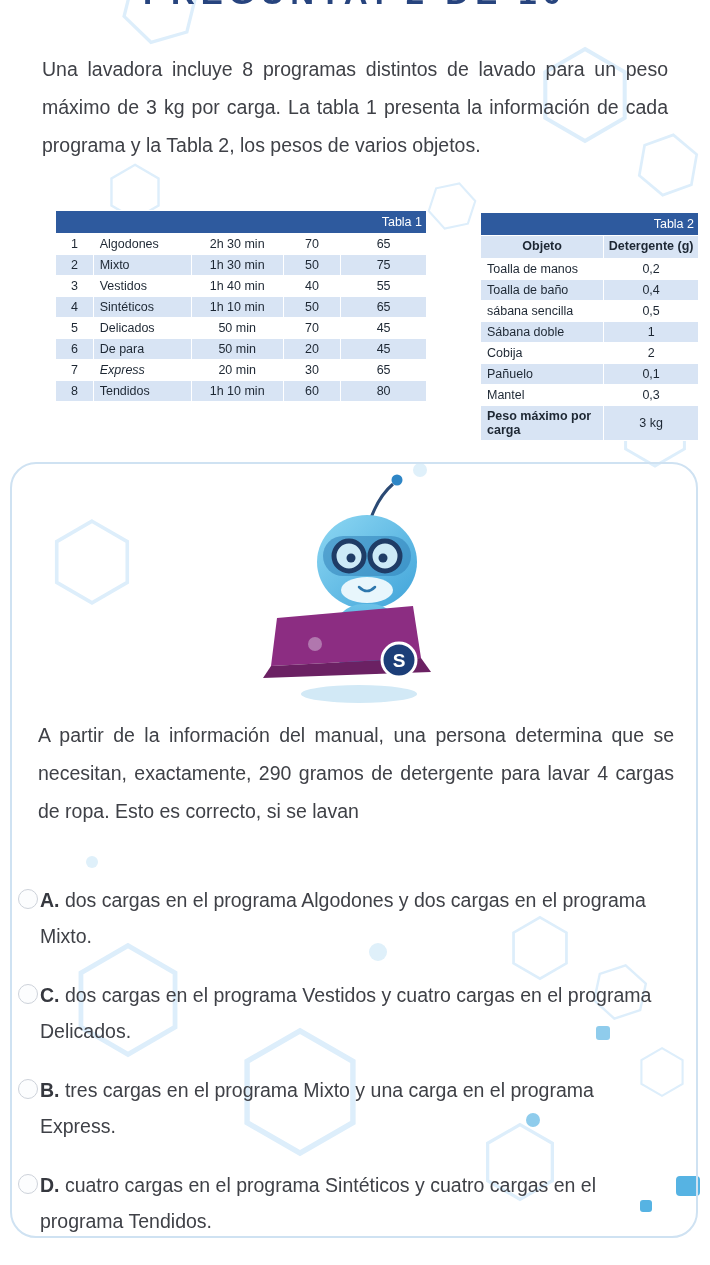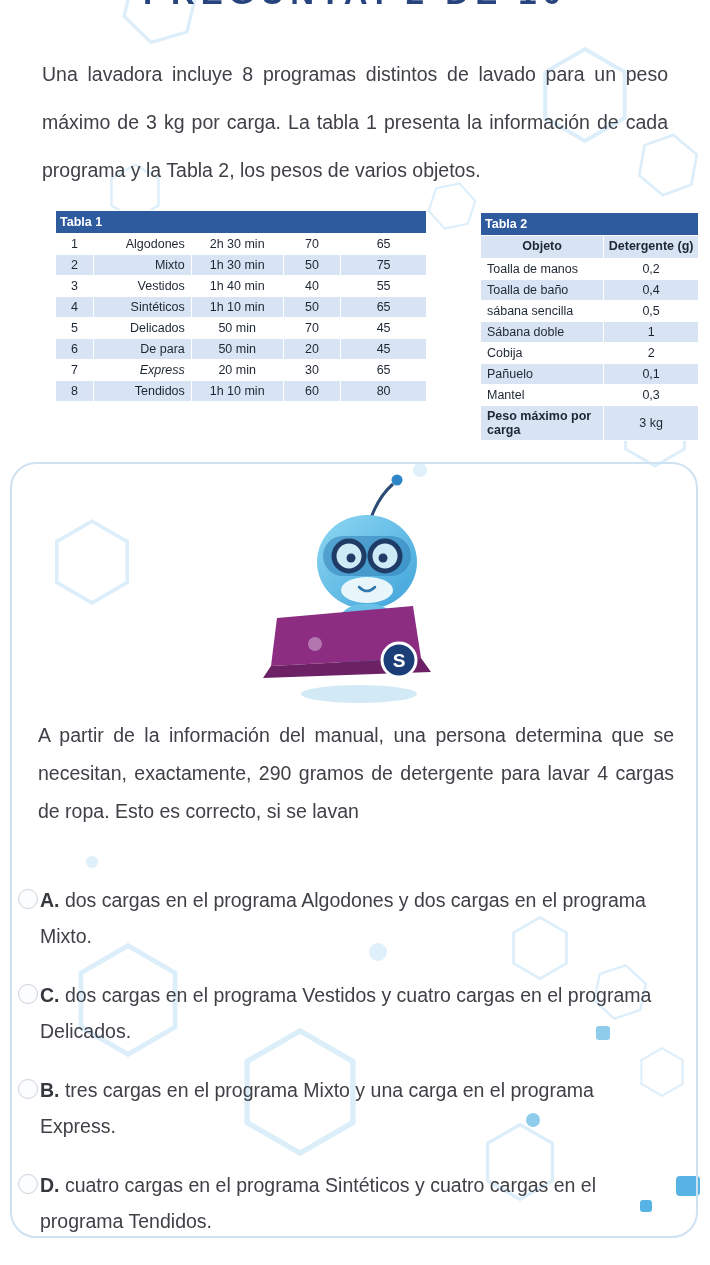--- a/index.html
+++ b/index.html
@@ -14,33 +14,33 @@
 
   
   .title-clip{position:absolute;top:0;left:0;right:0;height:12px;overflow:hidden;text-align:center;z-index:3;}
   .title-clip span{
     position:relative;top:-24px;display:inline-block;line-height:34px;
     font-size:33px;font-weight:700;letter-spacing:6px;color:#27447e;
   }
 
   .intro{
     position:absolute;top:30px;left:42px;width:626px;z-index:3;
-    font-size:19.5px;line-height:48px;text-align:justify;color:#3f4147;
+    font-size:19.5px;line-height:38px;text-align:justify;color:#3f4147;
   }
 
   
   table{border-collapse:collapse;z-index:3;font-size:12.5px;color:#1d2733;}
   .tabla1{position:absolute;top:210px;left:55px;width:372px;}
   .tabla2{position:absolute;top:212px;left:480px;width:219px;}
   th,td{border:1px solid #ffffff;padding:3px 6px;background:#ffffff;}
-  tr.t-title th{background:#2e5a9e;color:#ffffff;font-weight:700;text-align:left;padding:4px;margin-left:38px;}
+  tr.t-title th{background:#2e5a9e;color:#ffffff;font-weight:400;text-align:right;padding:4px;margin-left:38px;}
   tr.t-head th{background:#d8e4f4;font-weight:700;text-align:center;padding:3px 4px;line-height:1.25;}
   tr.alt td{background:#d8e4f4;}
   td.c-num{text-align:center;width:26px;}
-  td.c-name{text-align:right;margin-left:29px;}
+  td.c-name{text-align:left;margin-left:29px;}
   td.c-dur,td.c-water,td.c-det,td.c-val{text-align:center;}
   td.c-obj{text-align:left;}
   .italic{font-style:italic;}
   .boldcell{font-weight:700;}
 
   
   .card{
     position:absolute;top:462px;left:10px;width:688px;height:776px;
     border:2px solid #cfe2f2;border-radius:26px;box-sizing:border-box;
     background:transparent;z-index:2;

